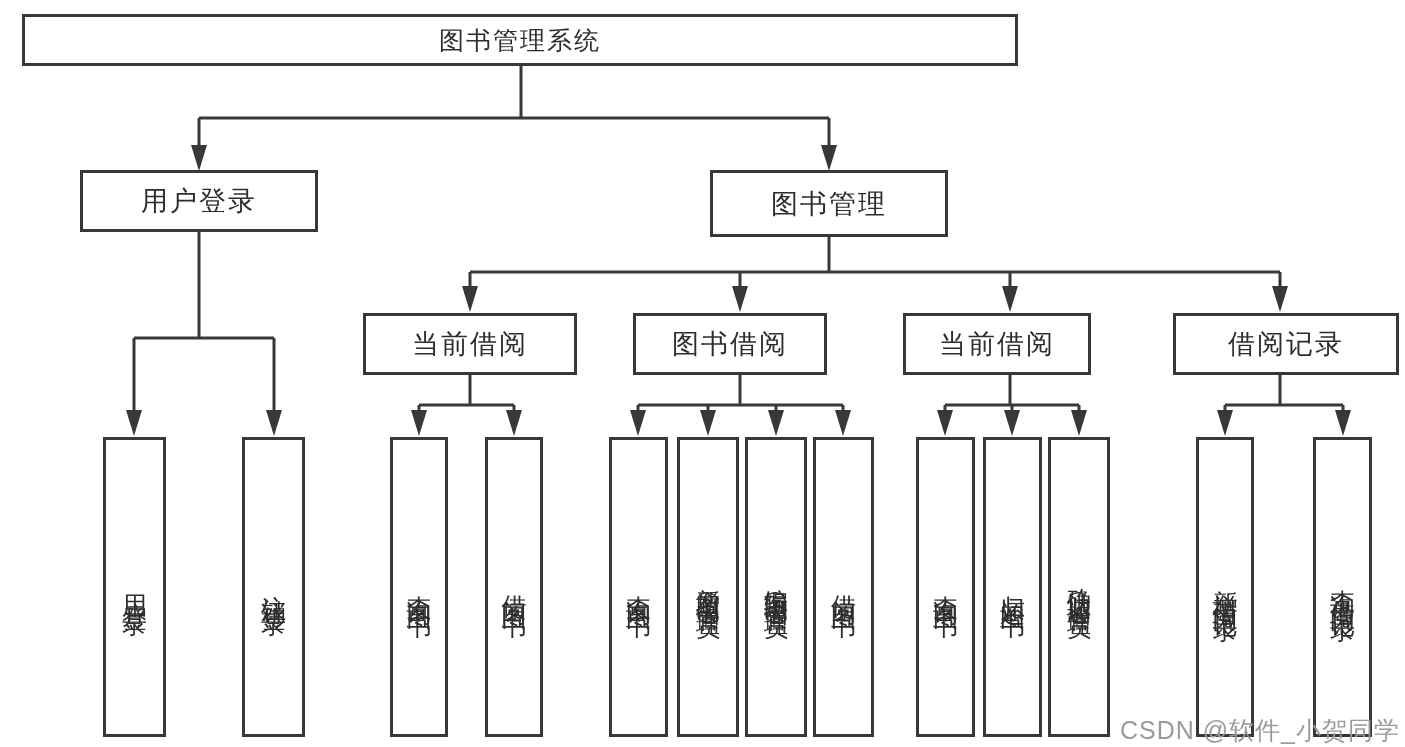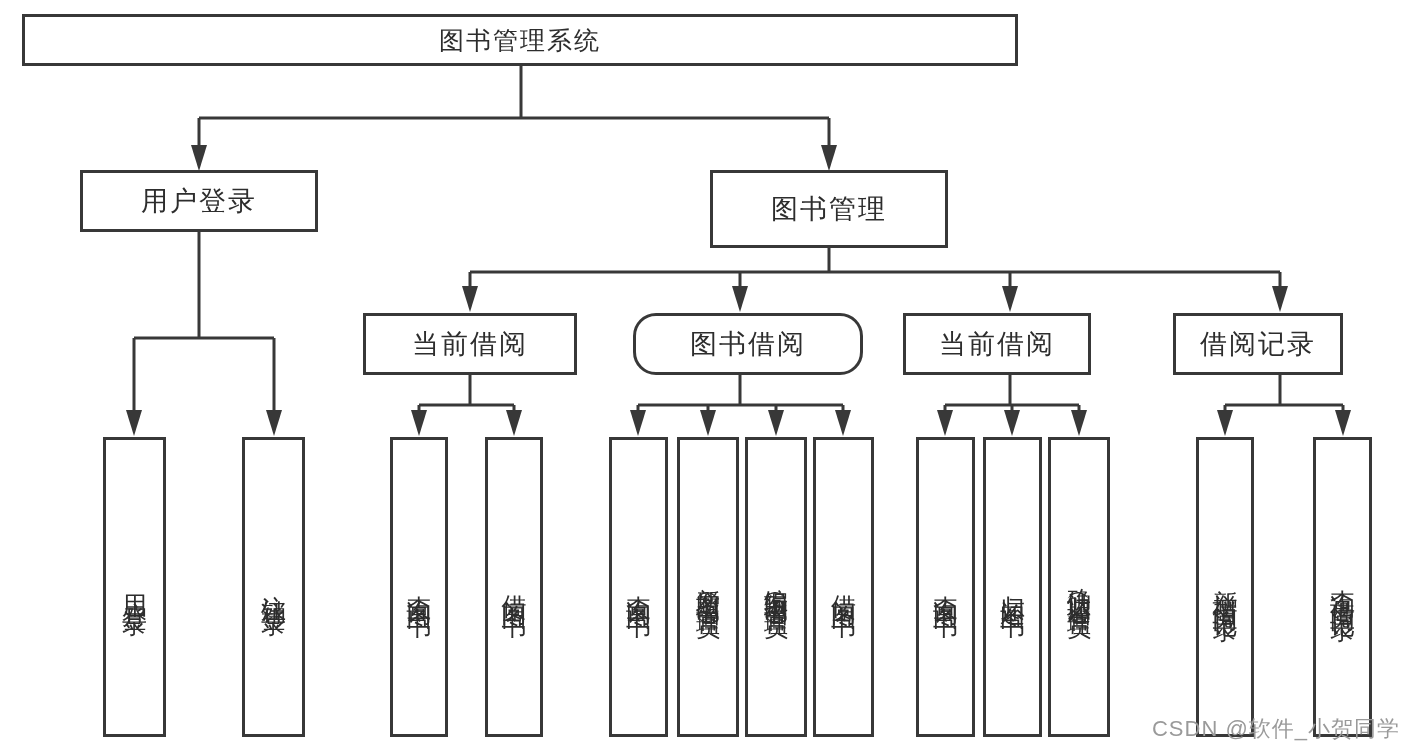--- a/index.html
+++ b/index.html
@@ -16,46 +16,46 @@
   .connectors{position:absolute;left:0;top:0;z-index:1;}
   .node{
     position:absolute;z-index:2;background:var(--bg);
     border:3px solid var(--line);color:var(--text);
     display:flex;align-items:center;justify-content:center;
   }
   .hnode span{font-size:27px;letter-spacing:2px;white-space:nowrap;}
   .root{left:22px;top:14px;width:996px;height:52px;font-family:Liberation Serif, serif;}
   .root span{font-size:25px;}
   .l2-1{left:80px;top:170px;width:238px;height:62px;}
-  .l2-2{left:710px;top:170px;width:238px;height:78px;}
+  .l2-2{left:710px;top:170px;width:238px;height:67px;}
   .l3-1{left:363px;top:313px;width:214px;height:62px;}
-  .l3-2{left:633px;top:313px;width:230px;height:62px;border-radius:23px;}
+  .l3-2{left:633px;top:313px;width:194px;height:62px;}
   .l3-3{left:903px;top:313px;width:188px;height:62px;}
-  .l3-4{left:1173px;top:313px;width:170px;height:62px;}
+  .l3-4{left:1173px;top:313px;width:226px;height:62px;}
   .vnode span{
     writing-mode:vertical-rl;text-orientation:mixed;
     font-size:25px;letter-spacing:6px;line-height:1;white-space:nowrap;
   }
   .leaf-1{left:103px;top:437px;width:63px;height:300px;}
   .leaf-2{left:242px;top:437px;width:63px;height:300px;}
   .leaf-3{left:390px;top:437px;width:58px;height:300px;}
   .leaf-4{left:485px;top:437px;width:58px;height:300px;}
   .leaf-5{left:609px;top:437px;width:59px;height:300px;}
   .leaf-6{left:677px;top:437px;width:62px;height:300px;}
   .leaf-7{left:745px;top:437px;width:62px;height:300px;}
   .leaf-8{left:813px;top:437px;width:61px;height:300px;}
   .leaf-9{left:916px;top:437px;width:59px;height:300px;}
   .leaf-10{left:983px;top:437px;width:59px;height:300px;}
   .leaf-11{left:1048px;top:437px;width:62px;height:300px;}
   .leaf-12{left:1196px;top:437px;width:58px;height:300px;}
   .leaf-13{left:1313px;top:437px;width:59px;height:300px;}
   .leaf-6 span,.leaf-7 span,.leaf-11 span{letter-spacing:4px;font-size:24px;}
   .watermark{
     position:absolute;right:5px;top:714px;z-index:3;
-    color:var(--wm);font-size:22px;letter-spacing:1px;white-space:nowrap;
+    color:var(--wm);font-size:25px;letter-spacing:1px;white-space:nowrap;
   }
 </style>
 </head>
 <body>
 
 <div class="canvas">
 
   <svg class="connectors" width="1405" height="747" viewBox="0 0 1405 747">
 
     <g stroke="#383838" stroke-width="3" fill="none">

